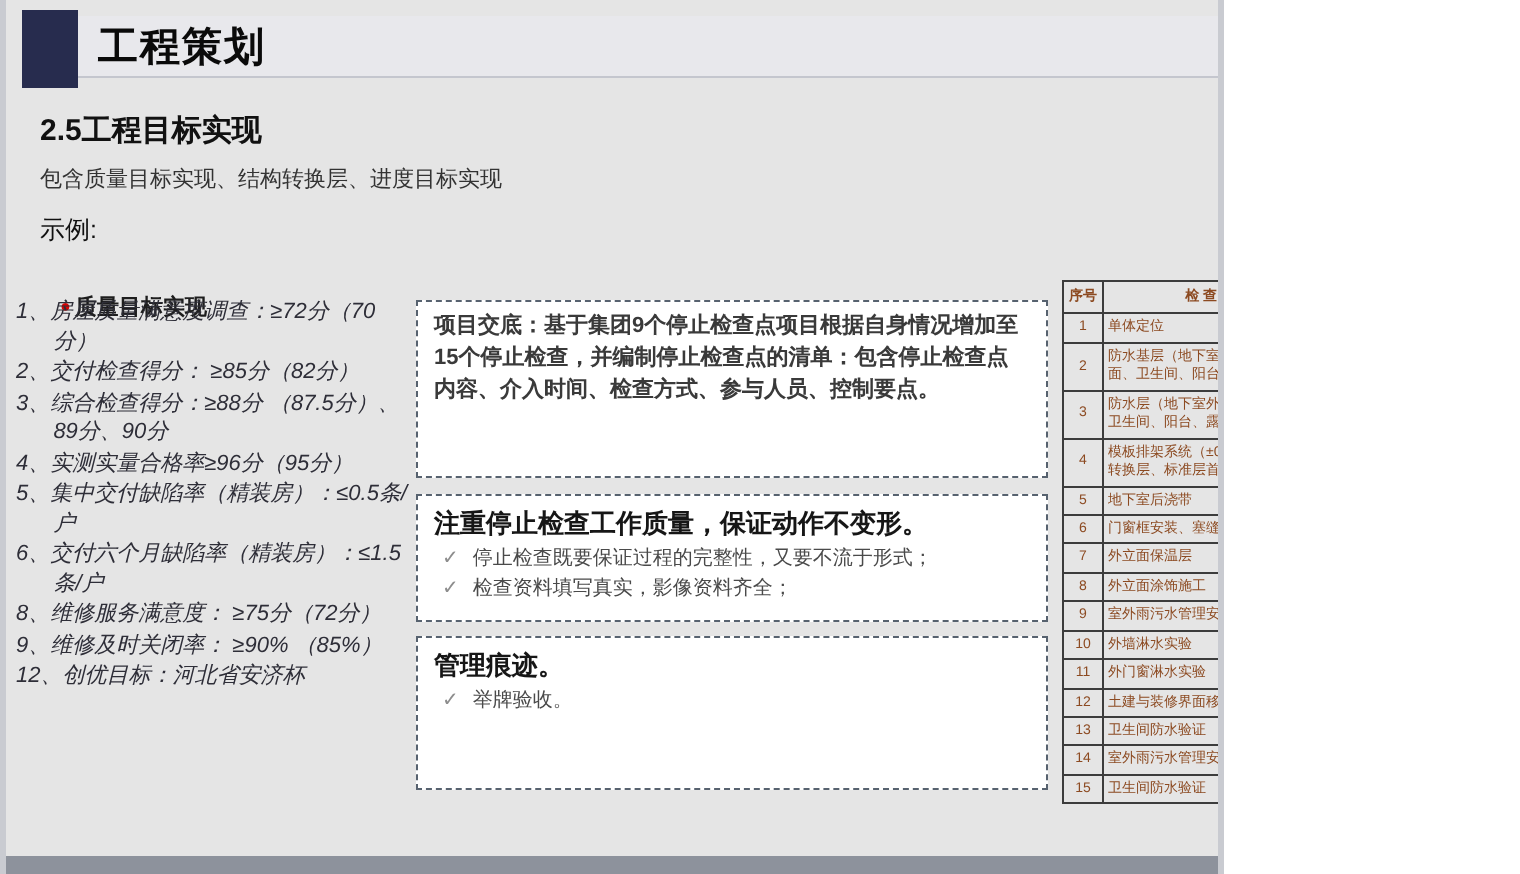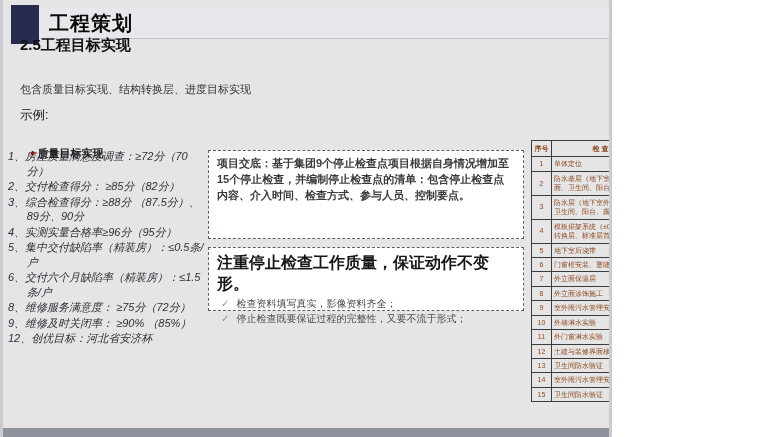--- a/index.html
+++ b/index.html
@@ -7,35 +7,35 @@
   #slide{
     position:relative;width:612px;height:437px;background:#e5e5e5;
     border-left:3px solid #c9cbd1;border-right:3px solid #c9cbd1;overflow:hidden;
   }
   
   .bottom-strip{position:absolute;left:0;bottom:0;width:760px;height:9px;background:#8d929c;}
   
   .header-bar{position:absolute;left:8px;top:8px;width:745px;height:31px;background:#e8e8ec;border-bottom:1px solid #c4c6ce;}
   .header-square{position:absolute;left:8px;top:5px;width:28px;height:39px;background:#272c4e;}
   .header-title{position:absolute;left:46px;top:10px;font-size:20px;font-weight:bold;color:#0a0a0a;letter-spacing:1px;}
-  .section-title{position:absolute;left:17px;top:36px;font-size:15px;font-weight:bold;color:#111;text-align:right;}
+  .section-title{position:absolute;left:17px;top:56px;font-size:15px;font-weight:bold;color:#111;text-align:right;}
   .subtitle{position:absolute;left:17px;top:82px;font-size:11px;color:#333;}
   .example-label{position:absolute;left:17px;top:107px;font-size:12.5px;font-weight:normal;color:#111;}
   .quality-line{position:absolute;left:27px;top:146px;font-size:11px;font-weight:bold;color:#1d1d1d;}
   .quality-line .bullet{color:#e00000;font-size:9px;margin-right:2px;vertical-align:1px;}
   
   .goals{position:absolute;left:5px;top:149px;width:200px;font-size:11px;color:#2e2e38;line-height:1.32;}
   .goal-item{padding-left:1.7em;text-indent:-1.7em;margin-bottom:1px;font-style:italic;}
   
   .dash-box{position:absolute;left:205px;width:316px;border:1.5px dashed #57626f;background:#fff;padding:5px 8px;}
   .box1{top:150px;height:89px;}
   .box2{top:247px;height:64px;}
   .box3{top:318px;height:77px;}
   .box-body{font-size:11px;font-weight:600;color:#3a3a3a;line-height:1.45;}
-  .box-title{font-size:16px;font-weight:bold;color:#161616;margin-bottom:2px;}
+  .box-title{font-size:13px;font-weight:bold;color:#161616;margin-bottom:2px;}
   .check-line{font-size:10px;color:#4a4a4a;line-height:1.45;padding-left:4px;}
   .check{color:#8d8d8d;margin-right:7px;}
   
   .chk-table{position:absolute;left:528px;top:140px;width:146px;border-collapse:collapse;}
   .chk-table th,.chk-table td{border:1px solid #3c3c3c;color:#8c4a21;font-size:7px;line-height:1.35;padding:2px 2px;vertical-align:middle;}
   .chk-table th{font-weight:bold;text-align:center;padding:3px 1px;}
   .col-num{width:20px;text-align:center;}
   .col-name{text-align:left;}
 </style>
 </head>
@@ -67,25 +67,31 @@
       <div class="goal-item">12、创优目标：河北省安济杯</div>
     </div>
 
   <div class="dash-box box1">
     <div class="box-body">项目交底：基于集团9个停止检查点项目根据自身情况增加至15个停止检查，并编制停止检查点的清单：包含停止检查点内容、介入时间、检查方式、参与人员、控制要点。</div>
   </div>
 
   <div class="dash-box box2">
     <div class="box-title">注重停止检查工作质量，保证动作不变形。</div>
     <div>
+        <div class="check-line"><span class="check">✓</span><span>停止检查既要保证过程的完整性，又要不流于形式；</span></div>
         <div class="check-line"><span class="check">✓</span><span>检查资料填写真实，影像资料齐全；</span></div>
-        <div class="check-line"><span class="check">✓</span><span>停止检查既要保证过程的完整性，又要不流于形式；</span></div>
       </div>
   </div>
 
+  <div class="dash-box box3">
+    <div class="box-title">管理痕迹。</div>
+    <div>
+        <div class="check-line"><span class="check">✓</span><span>举牌验收。</span></div>
+      </div>
+  </div>
 
   <table class="chk-table">
     <thead>
       <tr>
         <th class="col-num">序号</th>
         <th class="col-name">检 查 点 名 称</th>
       </tr>
     </thead>
     <tbody>
         <tr>

